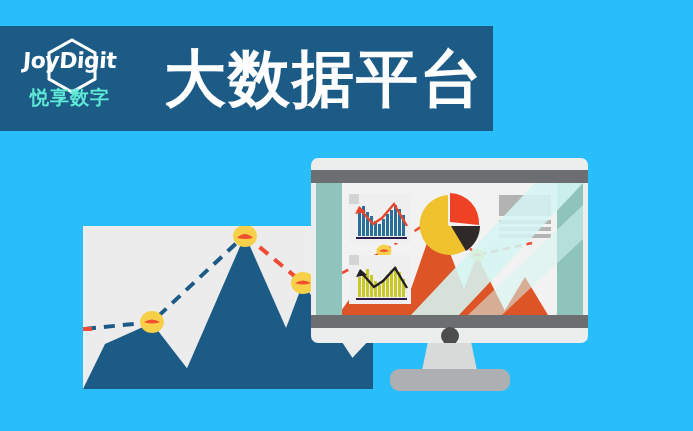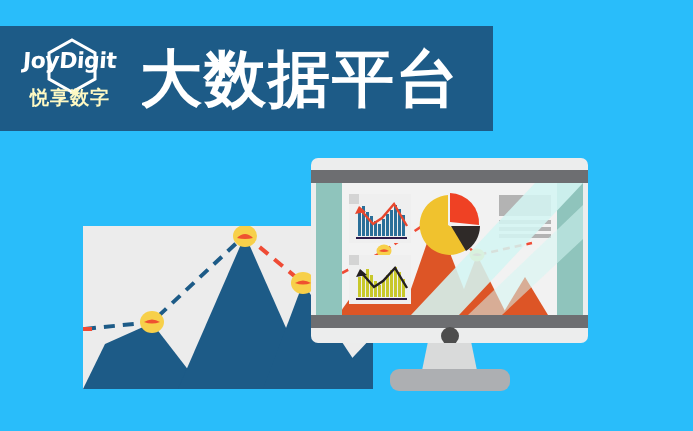--- a/index.html
+++ b/index.html
@@ -28,25 +28,25 @@
   }
   .logo-word{
     position:relative;z-index:2;
     color:#ffffff;font-size:22px;font-weight:bold;letter-spacing:-0.5px;
     font-family:"DejaVu Sans",sans-serif;
     line-height:1;
     transform:skewX(-4deg);
   }
   .logo-sub{
     position:relative;z-index:2;margin-top:16px;
-    color:#fef9c3;font-size:19px;font-weight:bold;letter-spacing:1px;line-height:1;
+    color:#5eead4;font-size:19px;font-weight:bold;letter-spacing:1px;line-height:1;
   }
   .banner-title{
     color:#ffffff;font-size:62px;font-weight:bold;letter-spacing:2px;
-    margin-left:14px;line-height:1;
+    margin-left:38px;line-height:1;
     white-space:nowrap;
   }
 
   
   .left-panel{
     position:absolute;left:83px;top:226px;width:290px;height:163px;
     background:#ececec;overflow:hidden;
   }
   .left-panel svg{display:block;}
 

